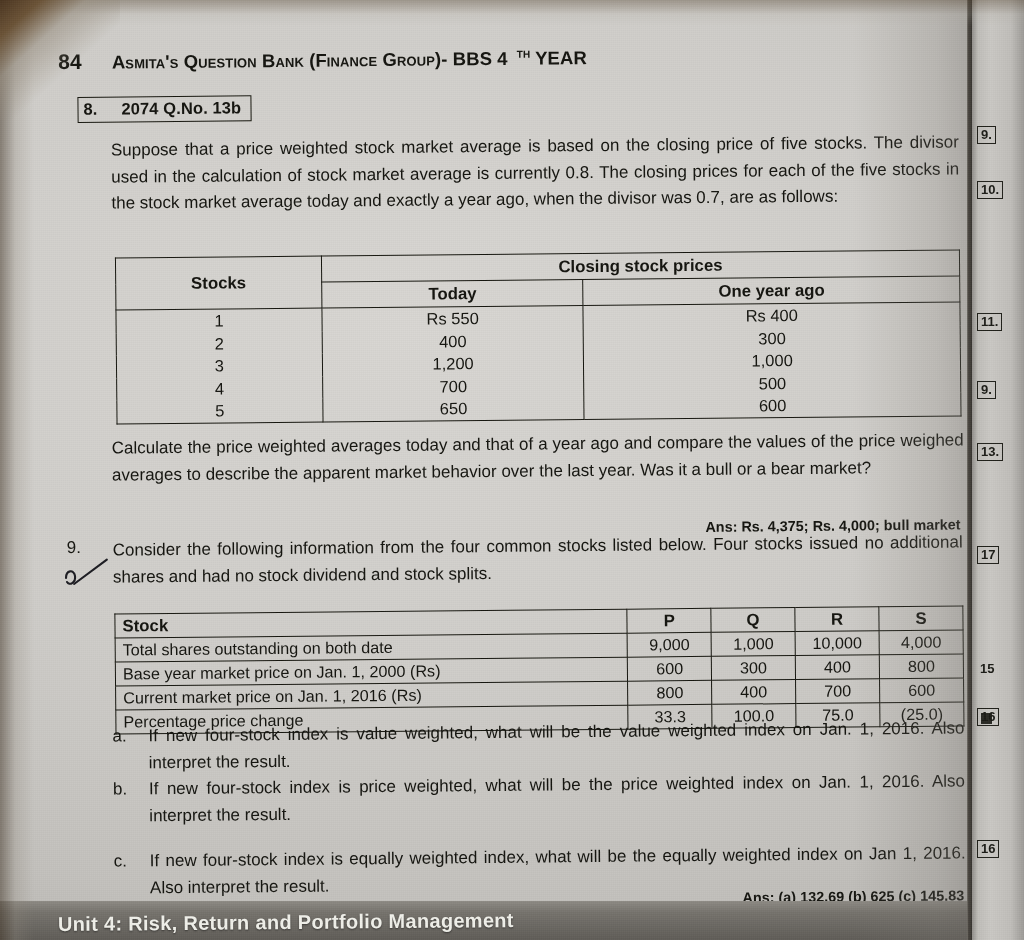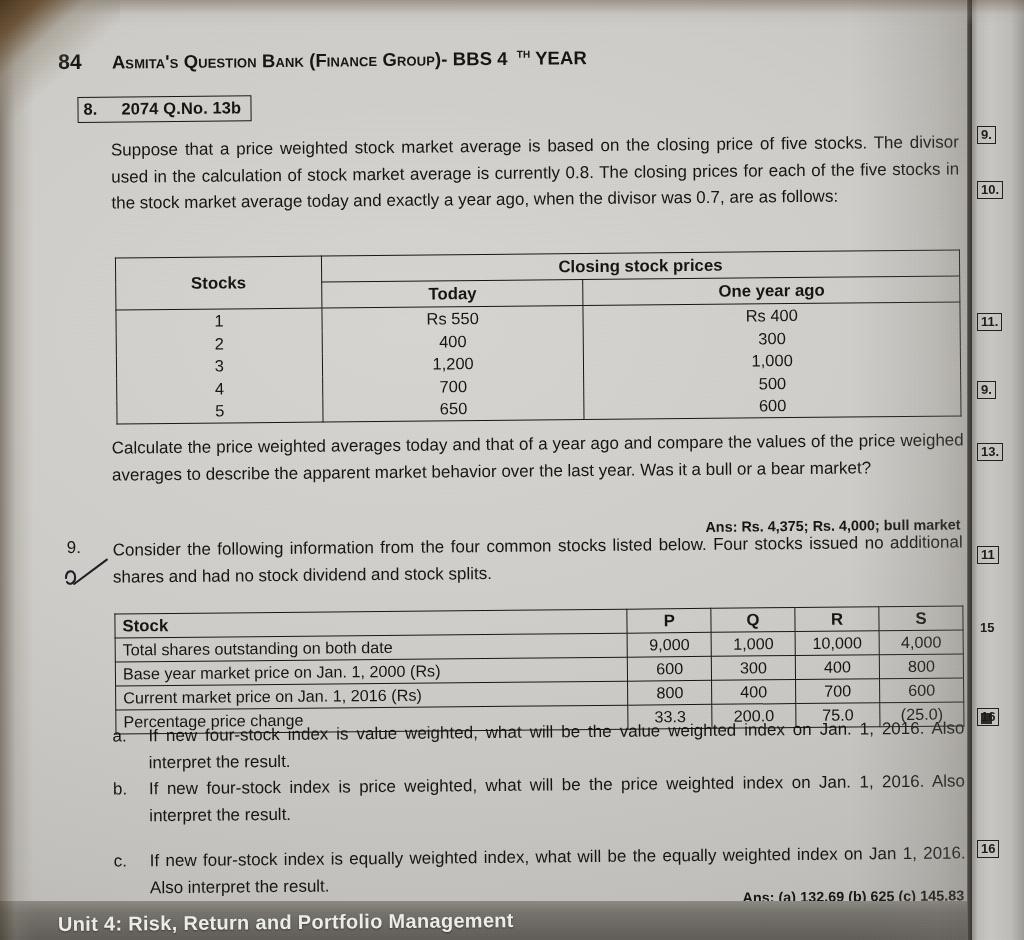--- a/index.html
+++ b/index.html
@@ -147,21 +147,21 @@
     position:absolute; right:0; top:0; width:52px; height:940px;
     background:linear-gradient(90deg,#b9b7b3 0%,#c9c7c3 35%,#bfbdb9 75%,#9d9b97 100%);
     overflow:hidden;
   }
   .mnum {
     position:absolute; left:5px;
     font-size:13px; font-weight:700; color:#1b1b16;
     border:1.4px solid #20201a; padding:0 3px 1px 3px;
     background:transparent; white-space:nowrap;
   }
-  .mnum.plain { border:none; }
+  .mnum.plain { border:none;margin-top:41px; }
   #sqmark {
     position:absolute; left:9px; top:713px; width:11px; height:11px;
     background:#2a2a24;
   }
   #facing-shadow {
     position:absolute; right:46px; top:0; width:10px; height:940px;
     background:linear-gradient(90deg, rgba(40,36,32,0.45), rgba(40,36,32,0));
     pointer-events:none;
   }
 </style>
@@ -258,21 +258,21 @@
       <tr>
         <td class="lab">Current market price on Jan. 1, 2016 (Rs)</td>
         <td class="v">800</td>
         <td class="v">400</td>
         <td class="v">700</td>
         <td class="v">600</td>
       </tr>
       <tr>
         <td class="lab">Percentage price change</td>
         <td class="v">33.3</td>
-        <td class="v">200.0</td>
+        <td class="v">100.0</td>
         <td class="v">75.0</td>
         <td class="v">(25.0)</td>
       </tr>
     </tbody>
       </table>
 
     <div class="sub" id="subA">
       <span class="mk">a.</span>
       <span>If new four-stock index is value weighted, what will be the value weighted index on Jan. 1, 2016. Also interpret the result.</span>
     </div>
@@ -293,21 +293,21 @@
   </div>
 
   <div id="right-curve"></div>
   <div id="gutter"></div>
   <div id="facing">
     <span class="mnum" style="top:126px">9.</span>
     <span class="mnum" style="top:181px">10.</span>
     <span class="mnum" style="top:313px">11.</span>
     <span class="mnum" style="top:381px">9.</span>
     <span class="mnum" style="top:443px">13.</span>
-    <span class="mnum" style="top:546px">11</span>
+    <span class="mnum" style="top:546px">17</span>
     <span class="mnum plain" style="top:620px">15</span>
     <div id="sqmark"></div>
     <span class="mnum" style="top:708px">16</span>
     <span class="mnum" style="top:840px">16</span>
   </div>
   <div id="facing-shadow"></div>
 
   <div id="top-edge"></div>
   <div id="left-edge"></div>
   <div id="corner-shadow"></div>

